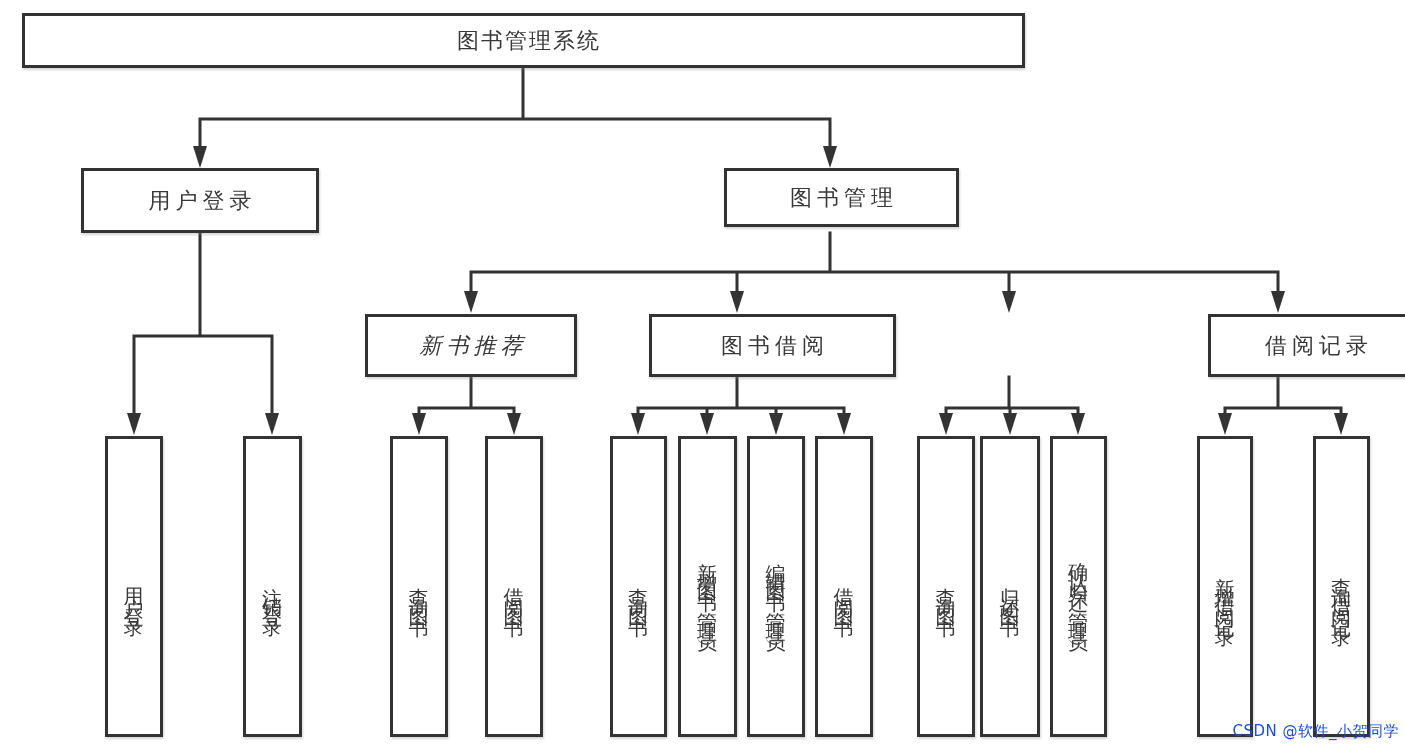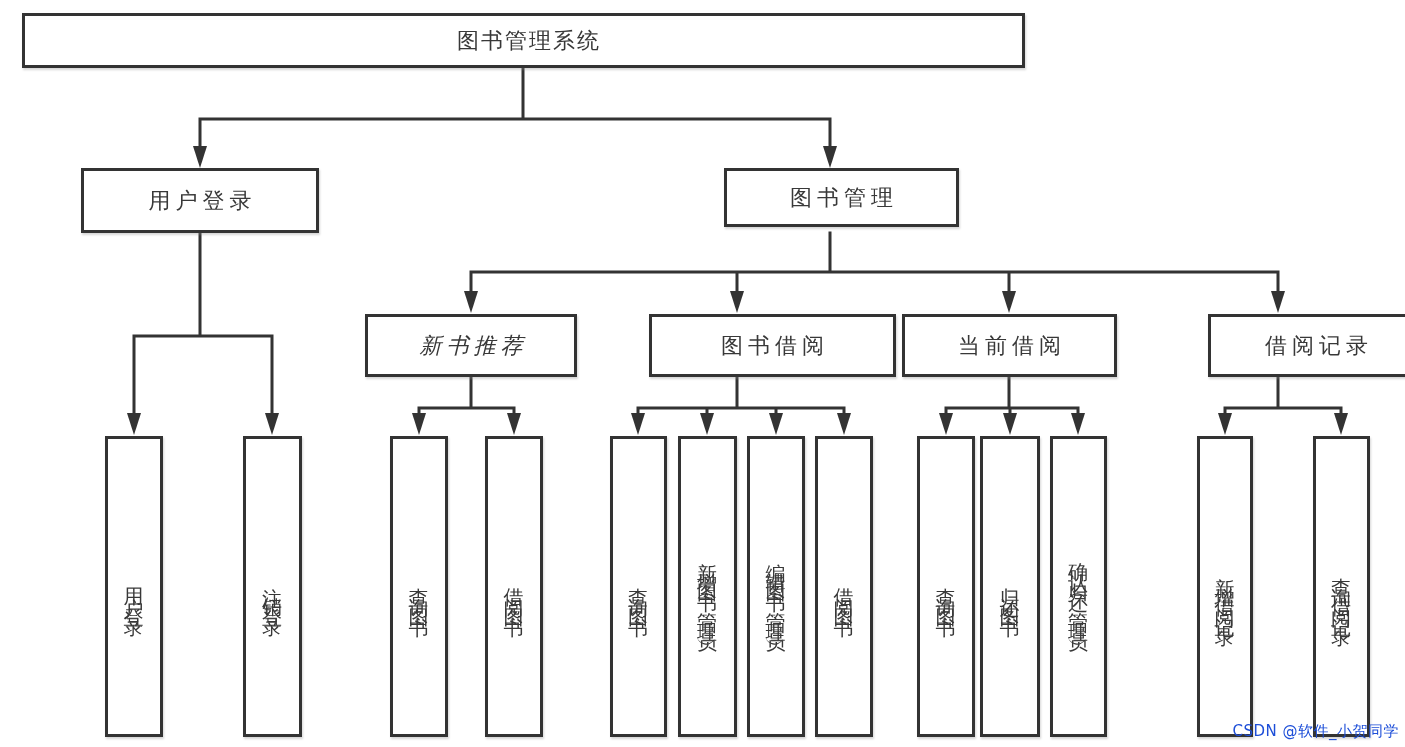--- a/index.html
+++ b/index.html
@@ -101,21 +101,20 @@
     </g>
   </svg>
 
   <div class="node hbox root" style="left:22px; top:13px; width:1003px; height:55px;padding-left:11px;">图书管理系统</div>
 
   <div class="node hbox" style="left:81px; top:168px; width:238px; height:65px;">用户登录</div>
   <div class="node hbox" style="left:696px; top:168px; width:235px; height:59px;margin-left:28px;">图书管理</div>
 
   <div class="node hbox" style="left:365px; top:314px; width:212px; height:63px;font-style:italic;">新书推荐</div>
   <div class="node hbox" style="left:633px; top:314px; width:247px; height:63px;margin-left:16px;">图书借阅</div>
-  <div class="node hbox" style="left:902px; top:314px; width:215px; height:63px;">当前借阅</div>
   <div class="node hbox" style="left:1170px; top:314px; width:217px; height:63px;margin-left:38px;">借阅记录</div>
 
   <div class="node vbox" style="left:105px; top:436px; width:58px; height:301px;">
     <span class="vtext">用户登录</span>
   </div>
   <div class="node vbox" style="left:243px; top:436px; width:59px; height:301px;">
     <span class="vtext">注销登录</span>
   </div>
   <div class="node vbox" style="left:390px; top:436px; width:58px; height:301px;">
     <span class="vtext">查询图书</span>

